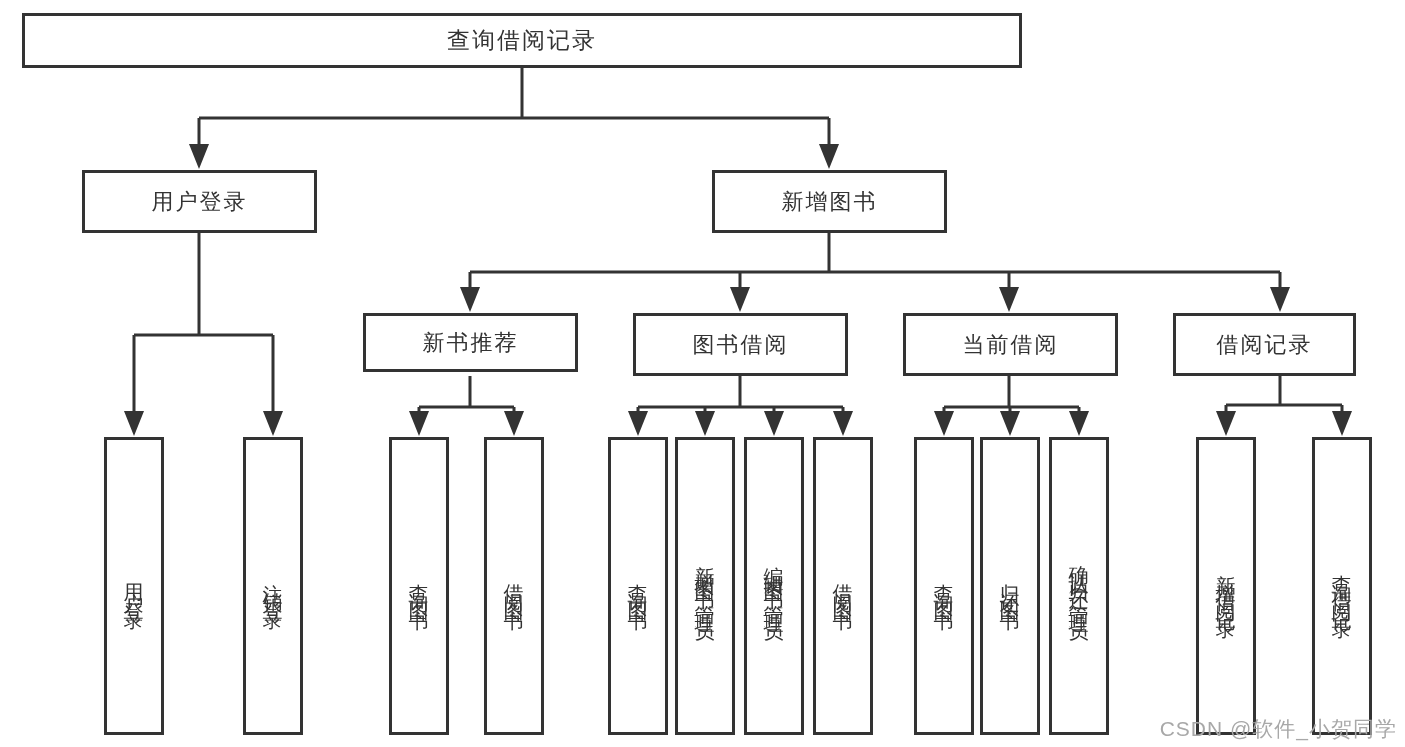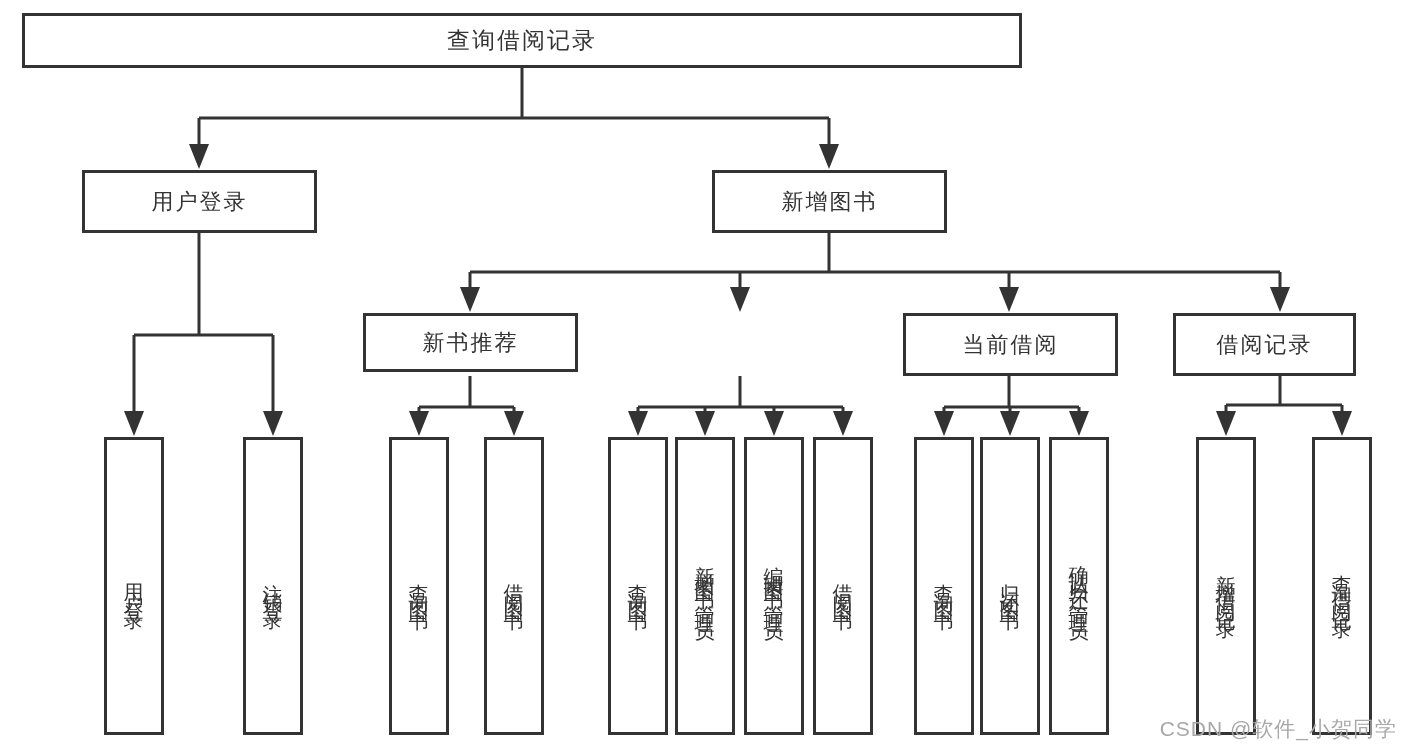--- a/index.html
+++ b/index.html
@@ -113,20 +113,21 @@
       <use href="#arrow" x="1342" y="436"></use>
     </g>
   </svg>
 
   <div class="box h title" style="left:22px;top:13px;width:1000px;height:55px">查询借阅记录</div>
 
   <div class="box h" style="left:82px;top:170px;width:235px;height:63px">用户登录</div>
   <div class="box h" style="left:712px;top:170px;width:235px;height:63px">新增图书</div>
 
   <div class="box h" style="left:363px;top:313px;width:215px;height:59px">新书推荐</div>
+  <div class="box h" style="left:633px;top:313px;width:215px;height:63px">图书借阅</div>
   <div class="box h" style="left:903px;top:313px;width:215px;height:63px">当前借阅</div>
   <div class="box h" style="left:1173px;top:313px;width:183px;height:63px">借阅记录</div>
 
   <div class="box leaf" style="left:104px;top:437px;width:60px;height:298px">用户登录</div>
   <div class="box leaf" style="left:243px;top:437px;width:60px;height:298px">注销登录</div>
 
   <div class="box leaf" style="left:389px;top:437px;width:60px;height:298px">查询图书</div>
   <div class="box leaf" style="left:484px;top:437px;width:60px;height:298px">借阅图书</div>
 
   <div class="box leaf" style="left:608px;top:437px;width:60px;height:298px">查询图书</div>

